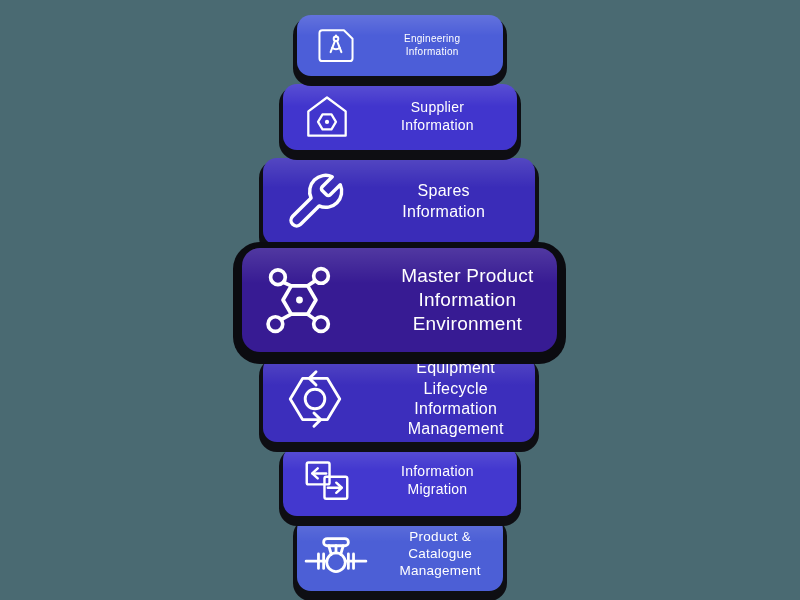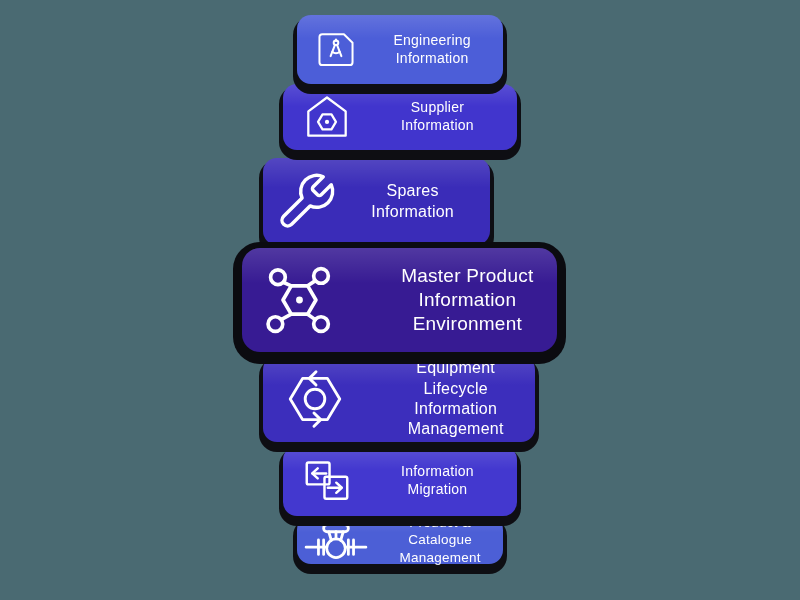--- a/index.html
+++ b/index.html
@@ -26,28 +26,28 @@
   .icon-wrap svg{display:block;}
   .label{
     flex:1 1 auto;
     text-align:center;
     white-space:pre-line;
     line-height:1.28;
     letter-spacing:.25px;
     padding-right:14px;
   }
   
-  .L1{left:297px;top:15px;width:206px;height:69px;background-color:#4c5ed8;z-index:7;font-size:14px;}
+  .L1{left:297px;top:15px;width:206px;height:61px;background-color:#4c5ed8;z-index:7;font-size:10px;}
   .L2{left:283px;top:84px;width:234px;height:66px;background-color:#4135cd;z-index:6;font-size:14px;}
-  .L3{left:263px;top:158px;width:227px;height:87px;background-color:#3a2cb8;z-index:5;font-size:16px;}
+  .L3{left:263px;top:158px;width:272px;height:87px;background-color:#3a2cb8;z-index:5;font-size:16px;}
   .L4{left:242px;top:248px;width:315px;height:104px;background-color:#371b93;z-index:9;font-size:19px;
       border-radius:18px;box-shadow:0 3px 0 9px #0b0b10;gap:30px;}
   .L5{left:263px;top:356px;width:272px;height:86px;background-color:#3c2ebc;z-index:4;font-size:16px;gap:24px;}
   .L6{left:283px;top:446px;width:234px;height:70px;background-color:#4338cf;z-index:3;font-size:14px;}
-  .L7{left:297px;top:516px;width:206px;height:48px;background-color:#4c5fd6;z-index:2;font-size:13.5px;gap:16px;}
+  .L7{left:297px;top:516px;width:206px;height:75px;background-color:#4c5fd6;z-index:2;font-size:13.5px;gap:16px;}
   .ic{stroke:#fff;fill:none;stroke-linecap:round;stroke-linejoin:round;}
 </style>
 </head>
 <body>
 
 <div class="stage">
 
   <div class="layer L1">
     <span class="icon-wrap">
       <svg width="46" height="40" viewBox="0 0 64 54" class="ic" stroke-width="2.8">

